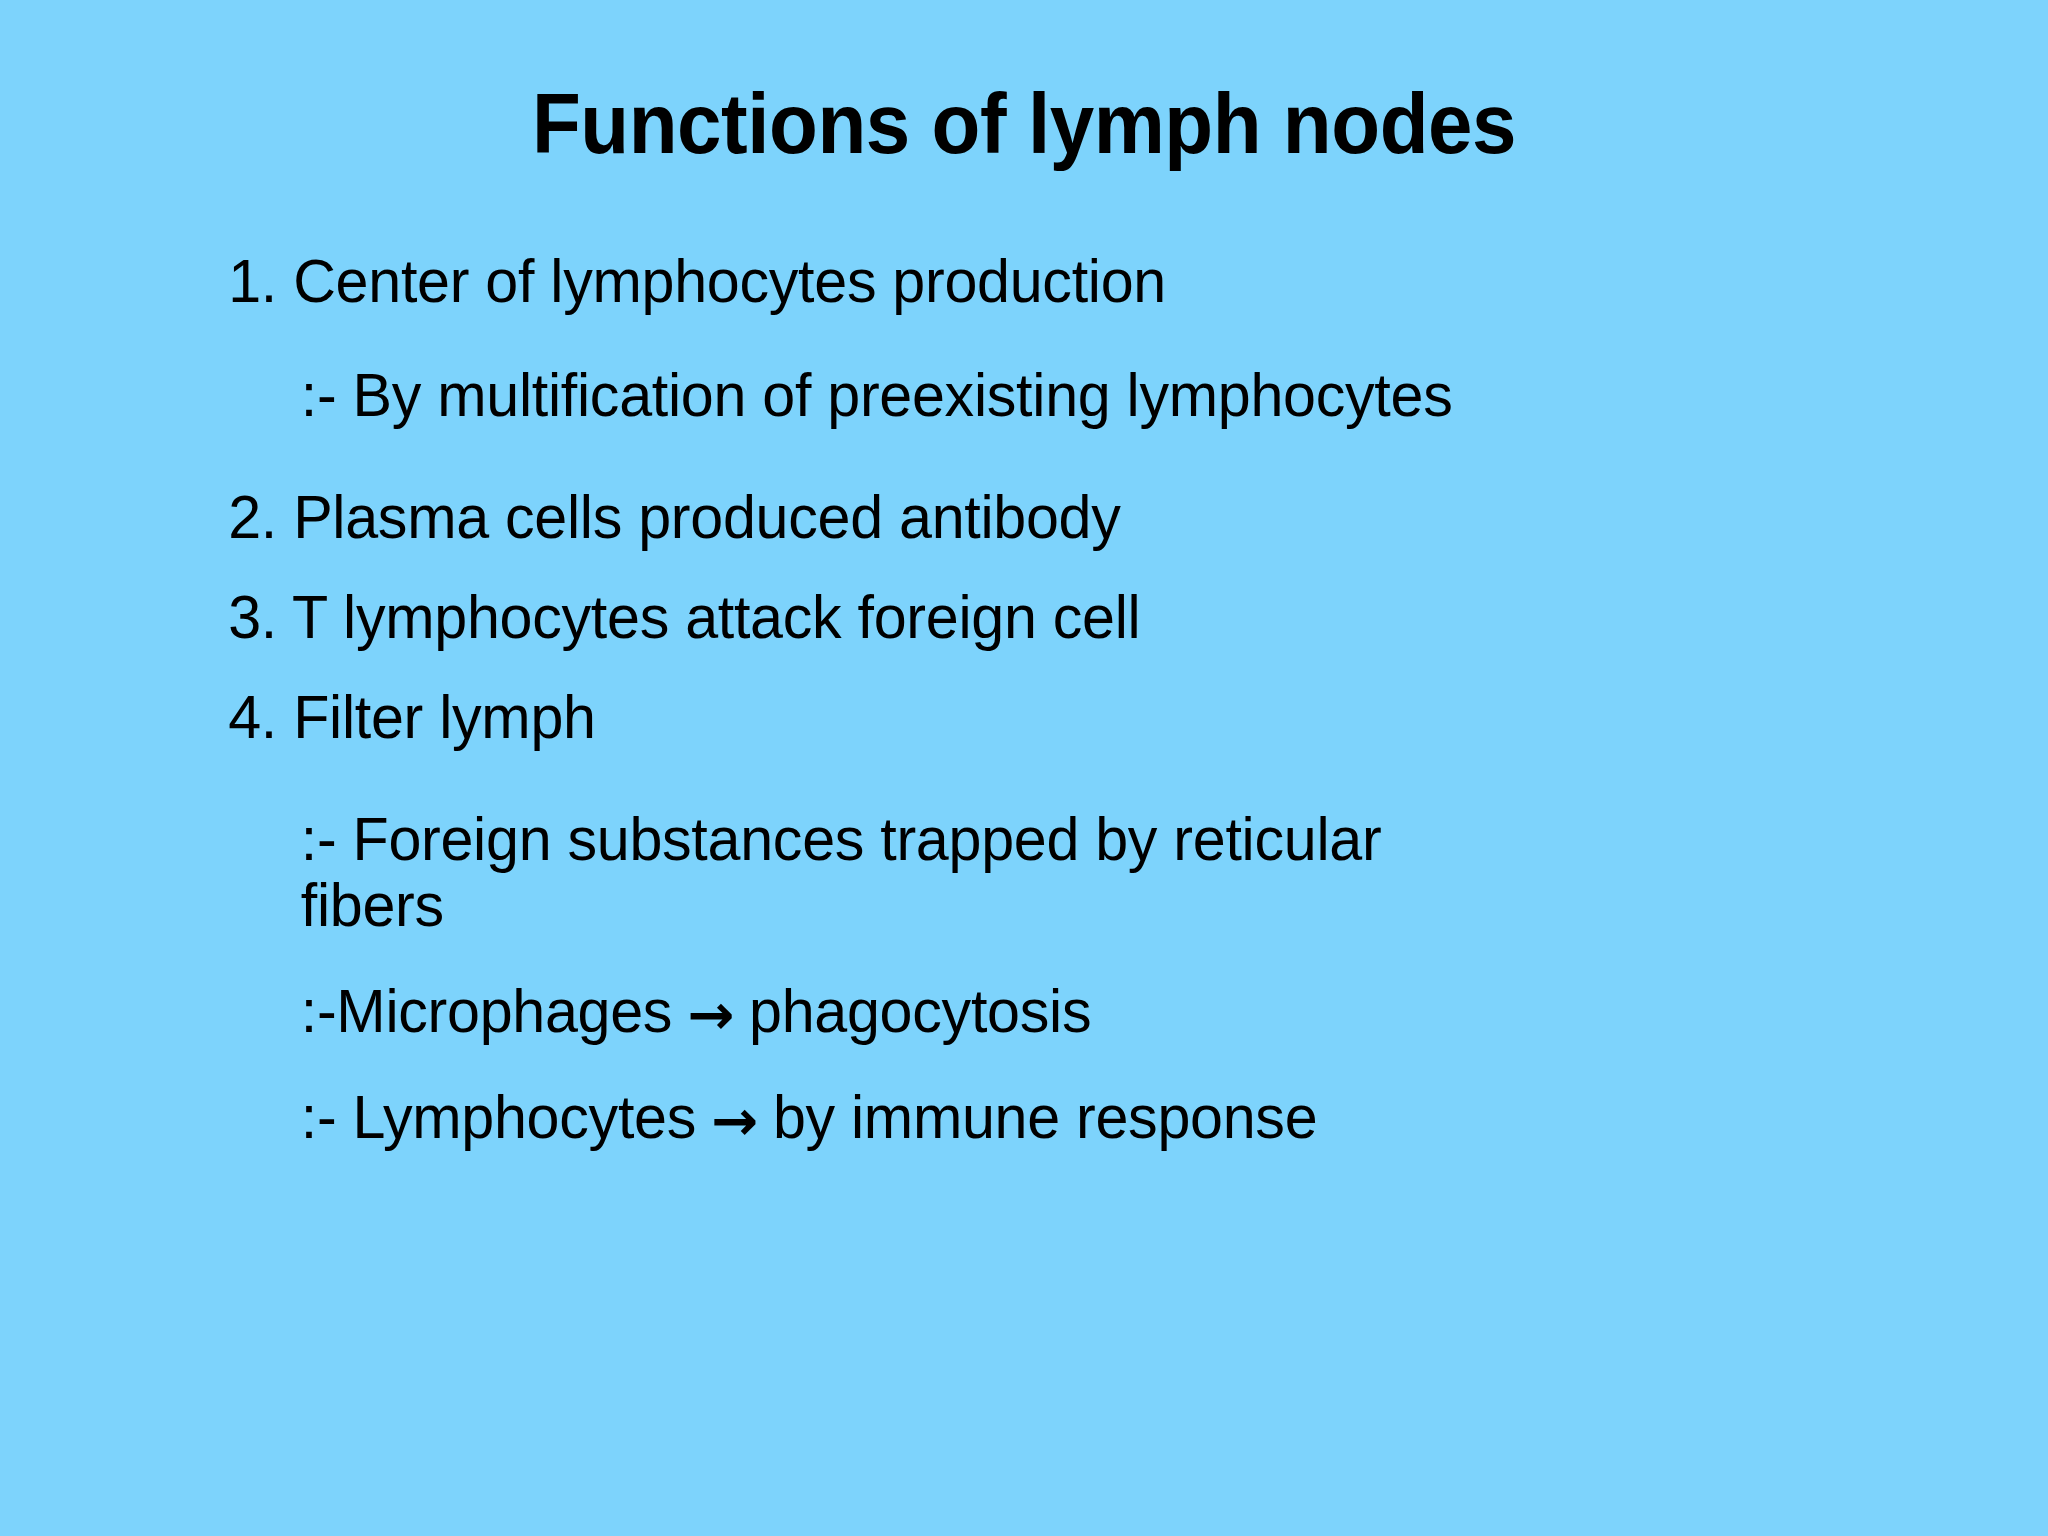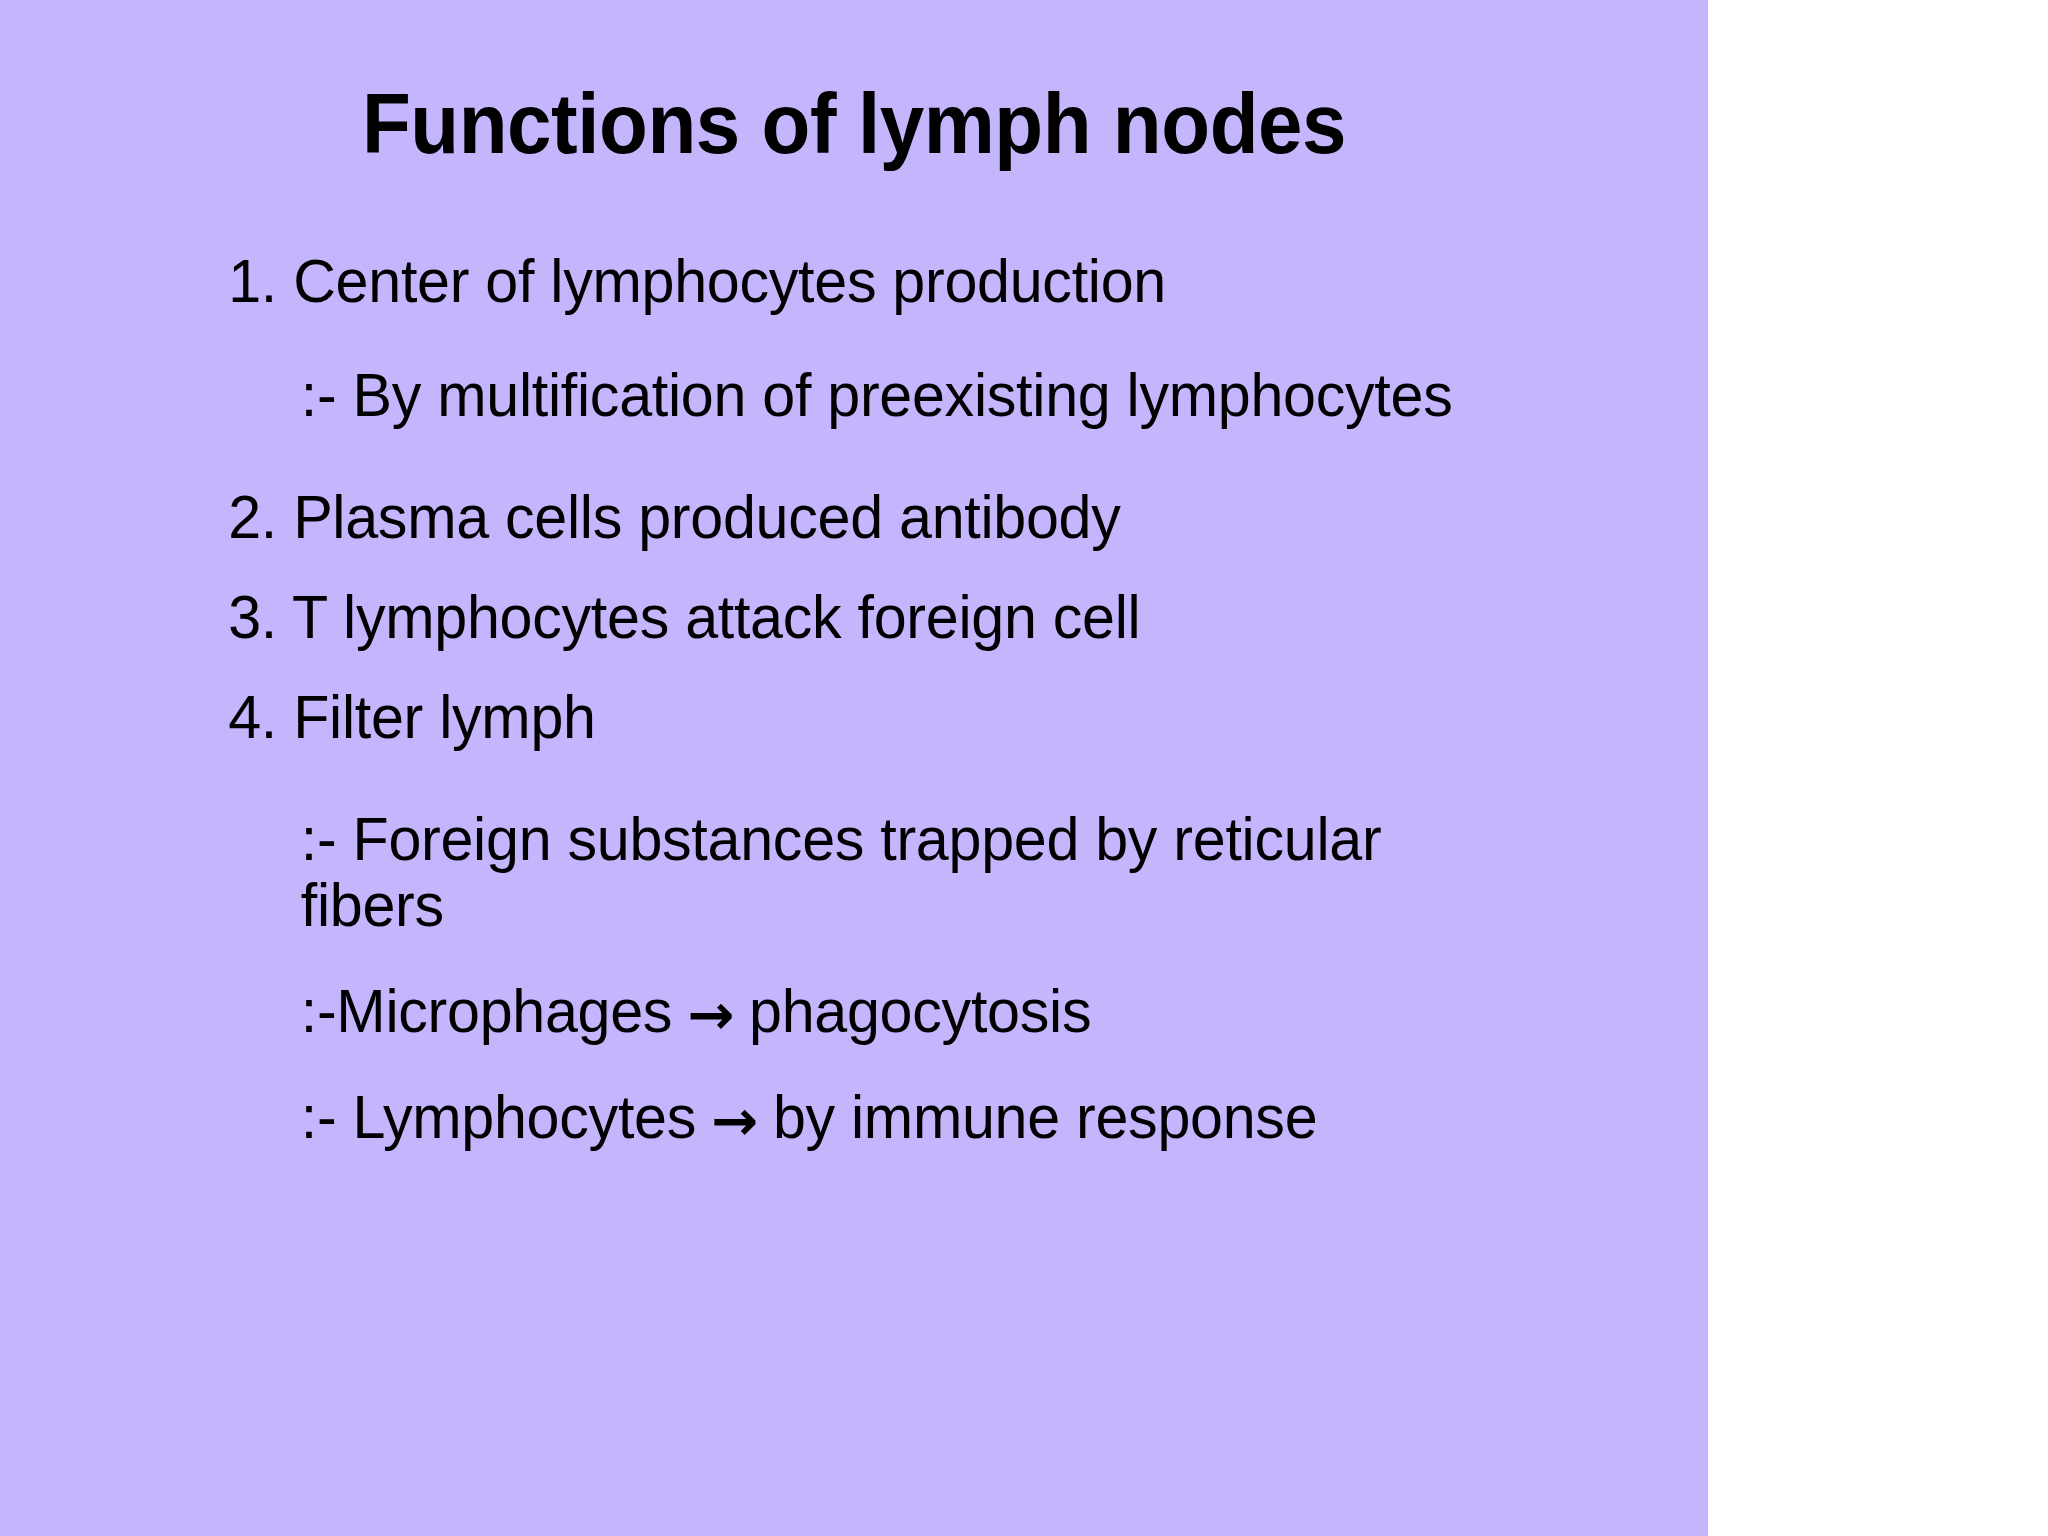--- a/index.html
+++ b/index.html
@@ -3,23 +3,23 @@
 <meta charset="utf-8">
 <style>
   html, body {
     margin: 0;
     padding: 0;
     background: #ffffff;
   }
 
   #slide {
     position: relative;
-    width: 1708px;
+    width: 2048px;
     height: 1536px;
-    background: #c4b5fd;
+    background: #7dd3fc;
     overflow: hidden;
     font-family: "Liberation Sans", sans-serif;
     color: #000000;
     -webkit-font-smoothing: antialiased;
   }
 
   
   .slide-title {
     position: absolute;
     left: 0;

